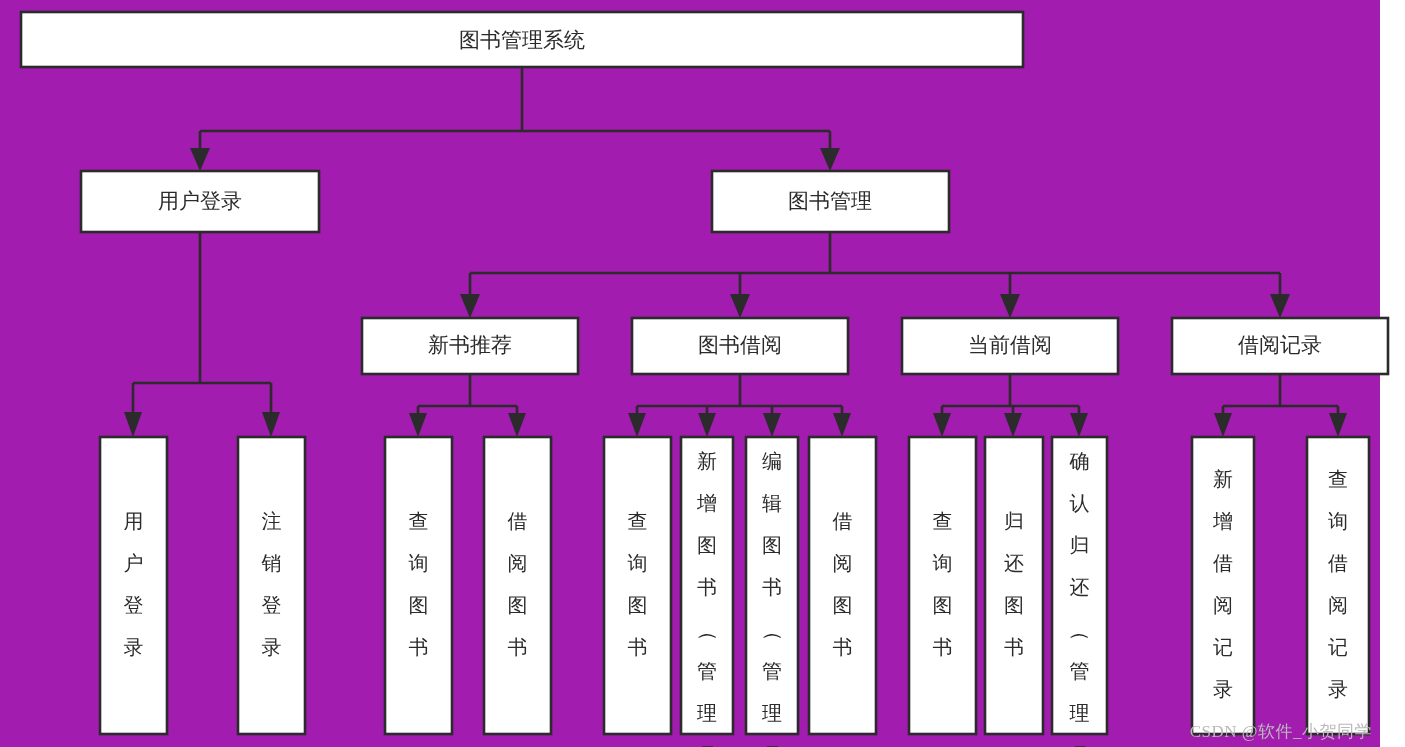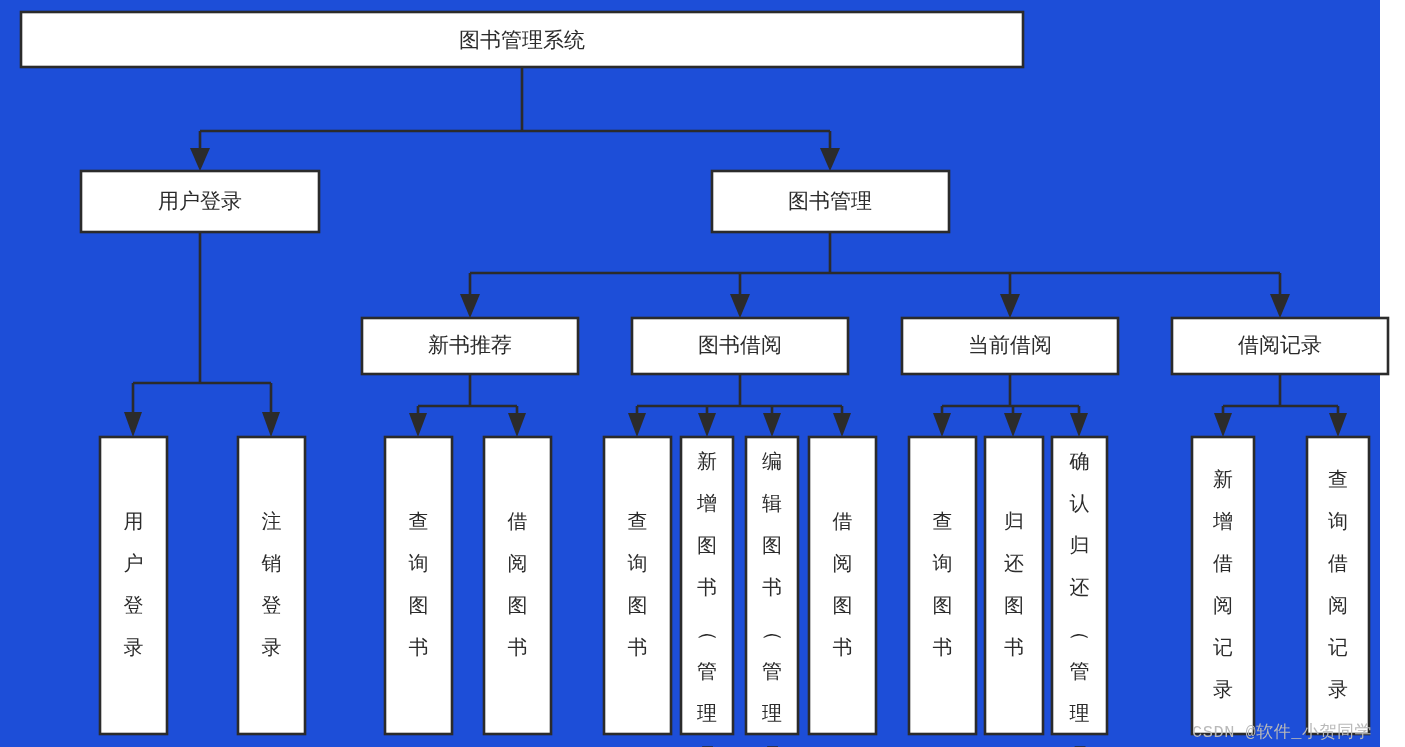--- a/index.html
+++ b/index.html
@@ -11,21 +11,21 @@
     width: 1405px;
     height: 747px;
     font-family: "Liberation Sans", "DejaVu Sans", sans-serif;
     overflow: hidden;
     position: relative;
   }
   #diagram-root {
     position: relative;
     width: 1380px;
     height: 747px;
-    background: #1d4ed8;
+    background: #a21caf;
   }
   svg#flowchart {
     position: absolute;
     left: 0;
     top: 0;
     width: 1405px;
     height: 747px;
     display: block;
   }
   .box-rect {
@@ -54,21 +54,21 @@
     font-family: "Liberation Sans", "DejaVu Sans", sans-serif;
     fill: #2b2b2b;
     font-size: 20px;
     text-anchor: middle;
     dominant-baseline: middle;
   }
   .watermark {
     position: absolute;
     right: 8px;
     bottom: 4px;
-    font-family: Liberation Mono, monospace;
+    font-family: Liberation Serif, serif;
     font-size: 17px;
     color: #b9b9b9;
     white-space: nowrap;
     letter-spacing: 0.5px;
     pointer-events: none;
     user-select: none;
   }
 </style>
 </head>
 <body>

